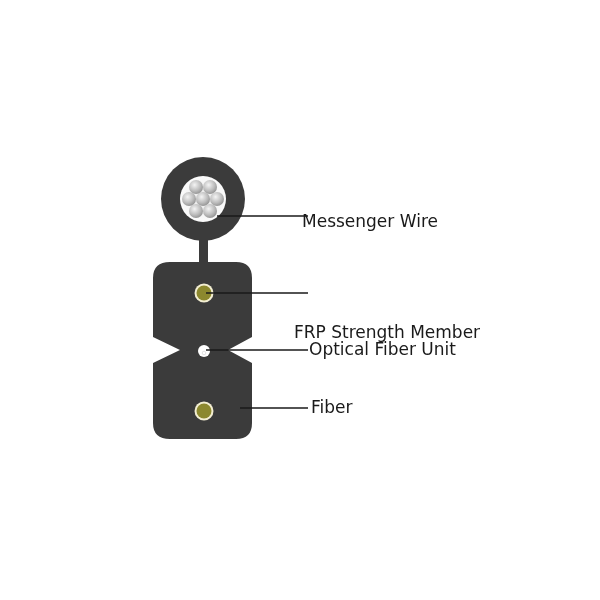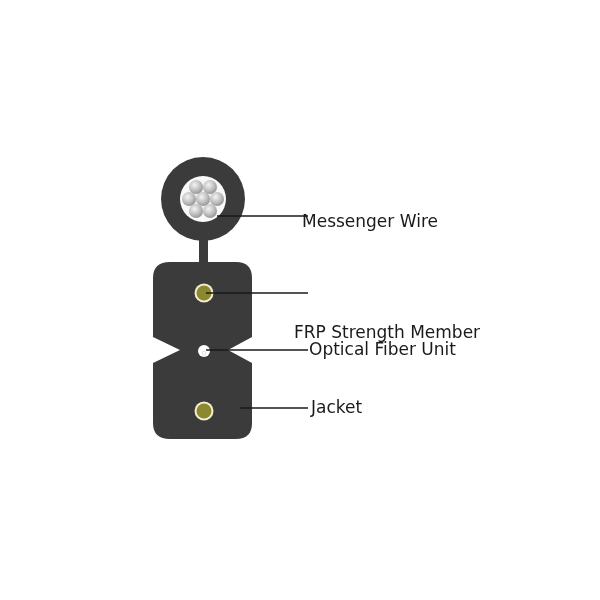--- a/index.html
+++ b/index.html
@@ -75,13 +75,13 @@
   <line x1="217" y1="216" x2="308" y2="216"></line>
   <line x1="206" y1="293" x2="308" y2="293"></line>
   <line x1="206" y1="350" x2="308" y2="350"></line>
   <line x1="240" y1="408" x2="308" y2="408"></line>
   </g>
 </svg>
 
 <div class="label" style="left:302px; top:207px;margin-top:6px;">Messenger Wire</div>
 <div class="label" style="left:294px; top:284px;margin-top:40px;">FRP Strength Member</div>
 <div class="label" style="left:309px; top:341px;">Optical Fiber Unit</div>
-<div class="label" style="left:311px; top:399px;">Jacket</div>
+<div class="label" style="left:311px; top:399px;">Fiber</div>
 
 </body></html>

